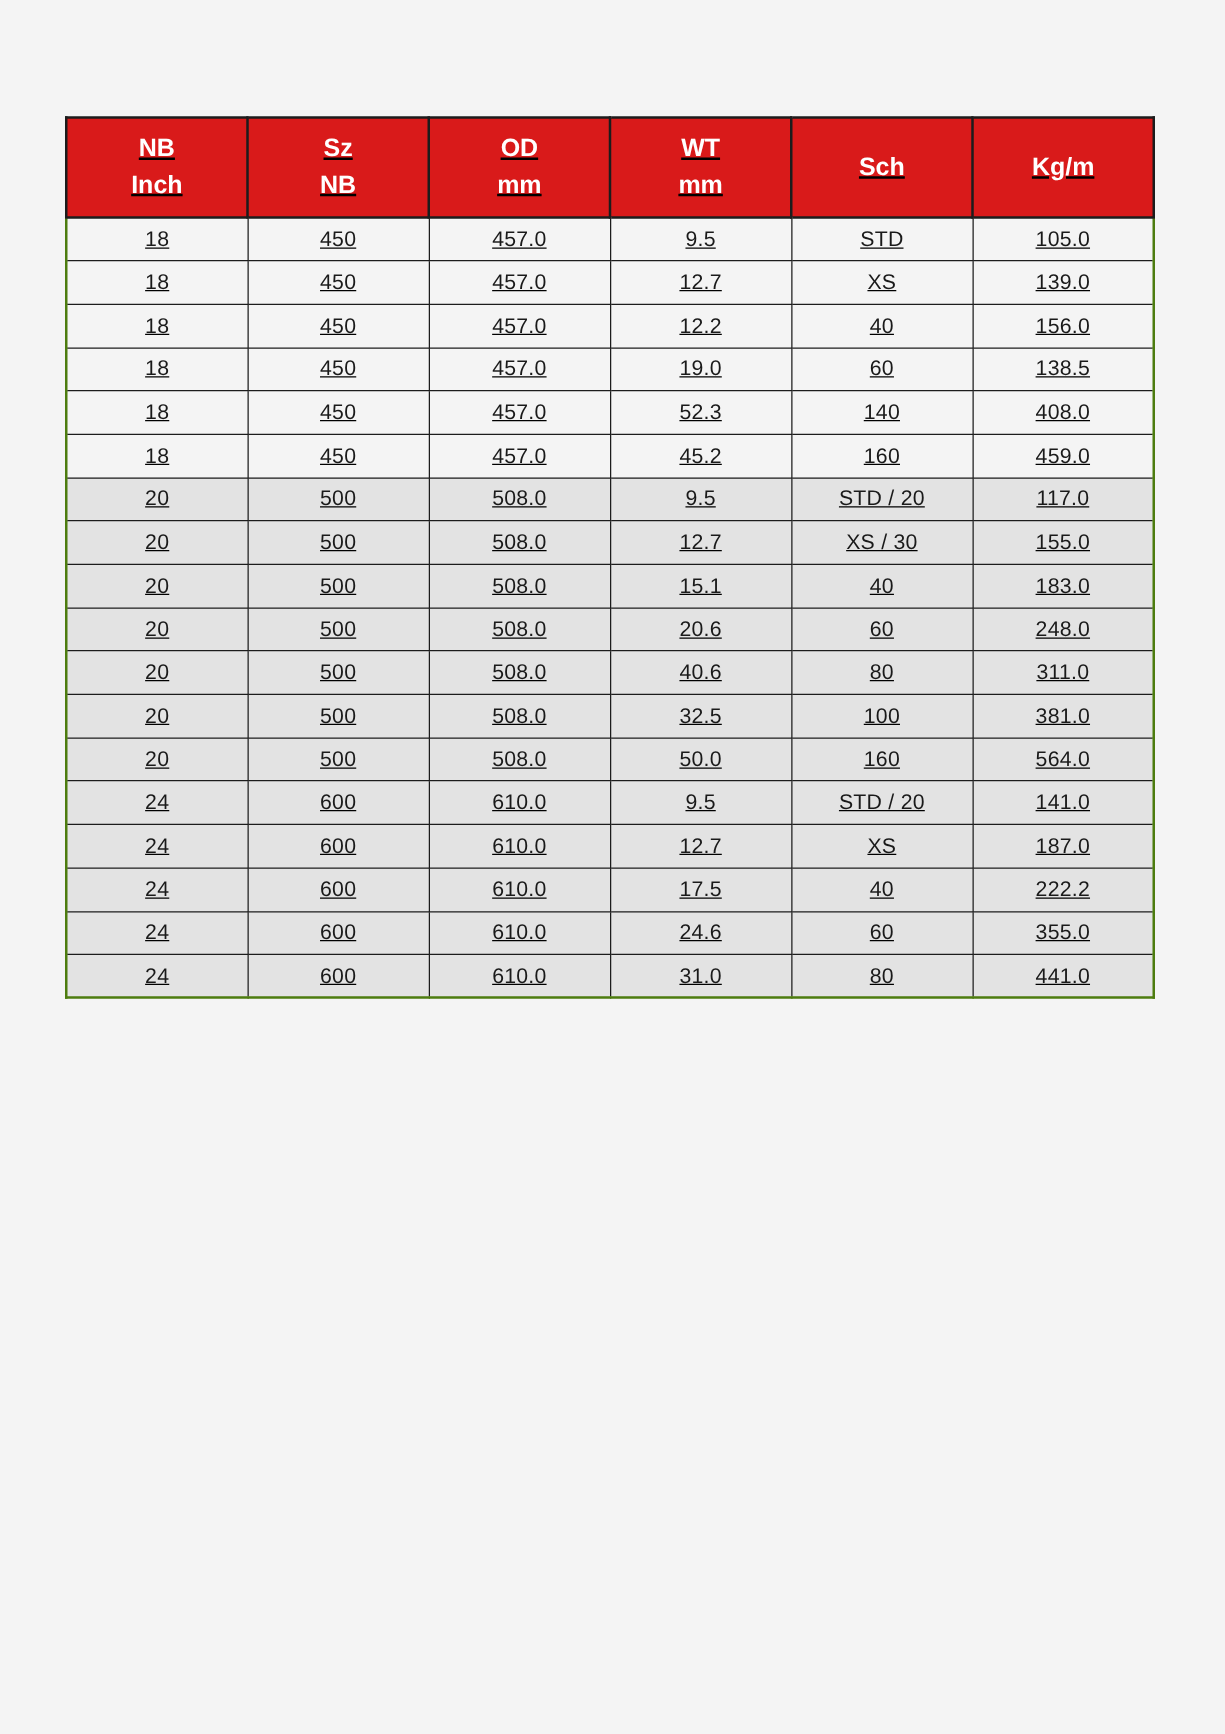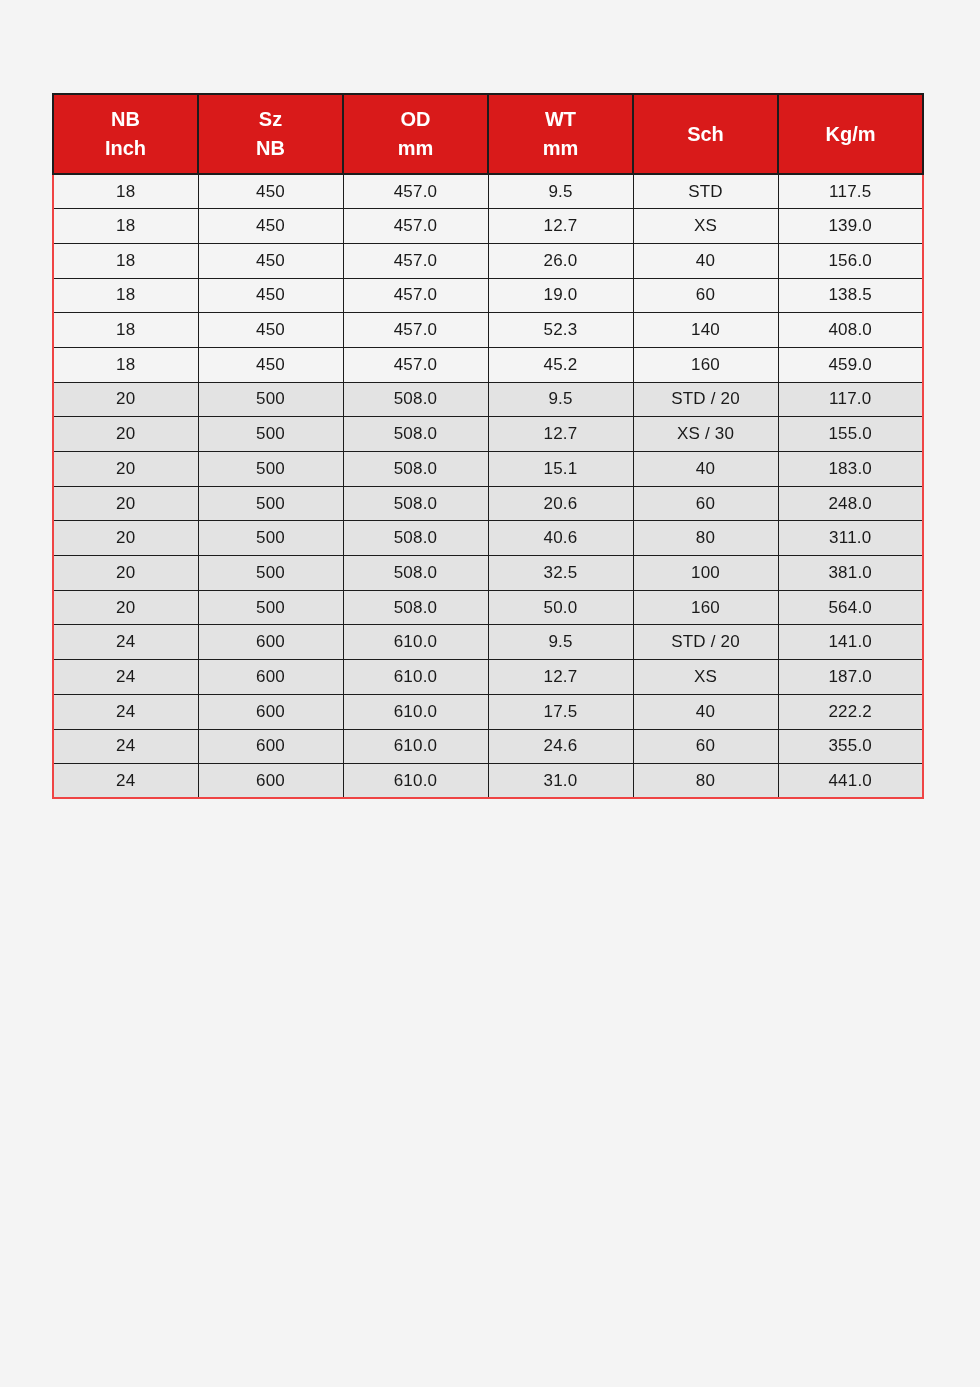--- a/index.html
+++ b/index.html
@@ -26,21 +26,22 @@
     position: absolute;
     left: 52px;
     top: 93px;
     width: 868px;
   }
 
   table.spec-table {
     width: 868px;
     border-collapse: collapse;
     table-layout: fixed;
-    border: 2px solid #ef4444;
+    border: 2px solid #4d7c0f;
+    text-decoration: underline;
   }
 
   table.spec-table col {
     width: 145px;
   }
 
   
   thead tr {
     height: 80px;
   }
@@ -126,35 +127,35 @@
             </th>
           </tr>
       </thead>
       <tbody id="table-body">
           <tr class="band-light">
             <td>18</td>
             <td>450</td>
             <td>457.0</td>
             <td>9.5</td>
             <td>STD</td>
-            <td>117.5</td>
+            <td>105.0</td>
           </tr>
           <tr class="band-light">
             <td>18</td>
             <td>450</td>
             <td>457.0</td>
             <td>12.7</td>
             <td>XS</td>
             <td>139.0</td>
           </tr>
           <tr class="band-light">
             <td>18</td>
             <td>450</td>
             <td>457.0</td>
-            <td>26.0</td>
+            <td>12.2</td>
             <td>40</td>
             <td>156.0</td>
           </tr>
           <tr class="band-light">
             <td>18</td>
             <td>450</td>
             <td>457.0</td>
             <td>19.0</td>
             <td>60</td>
             <td>138.5</td>

